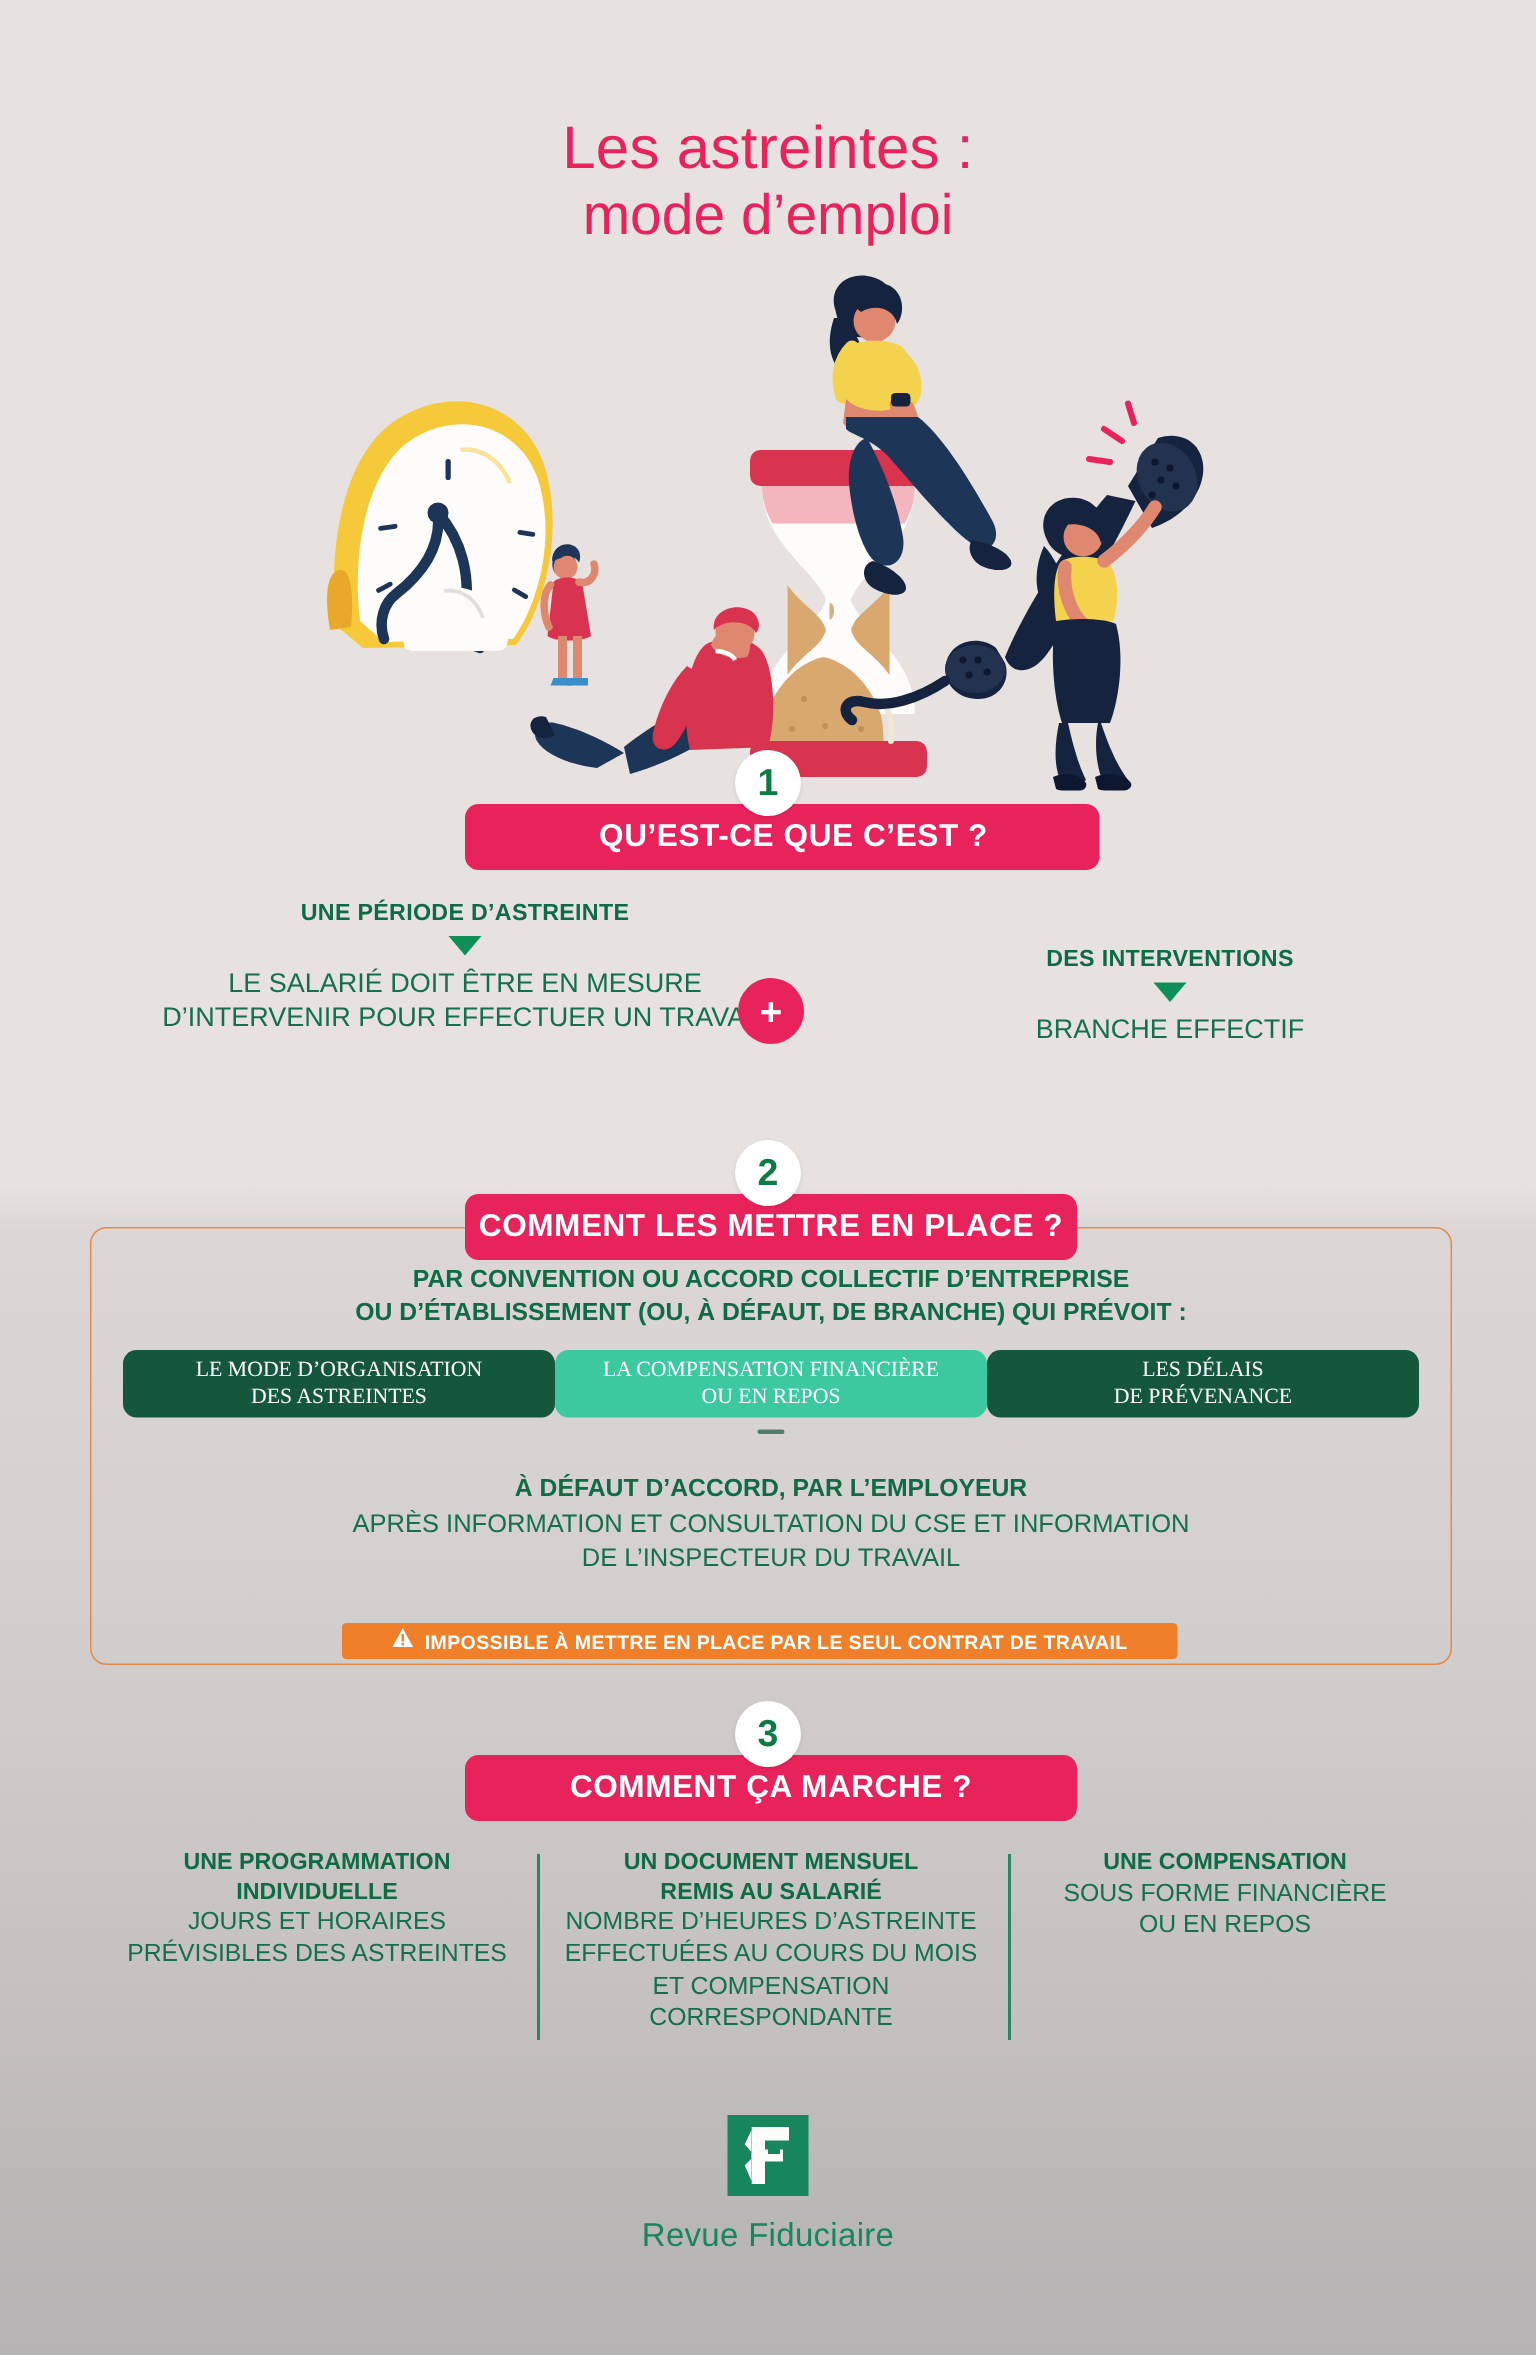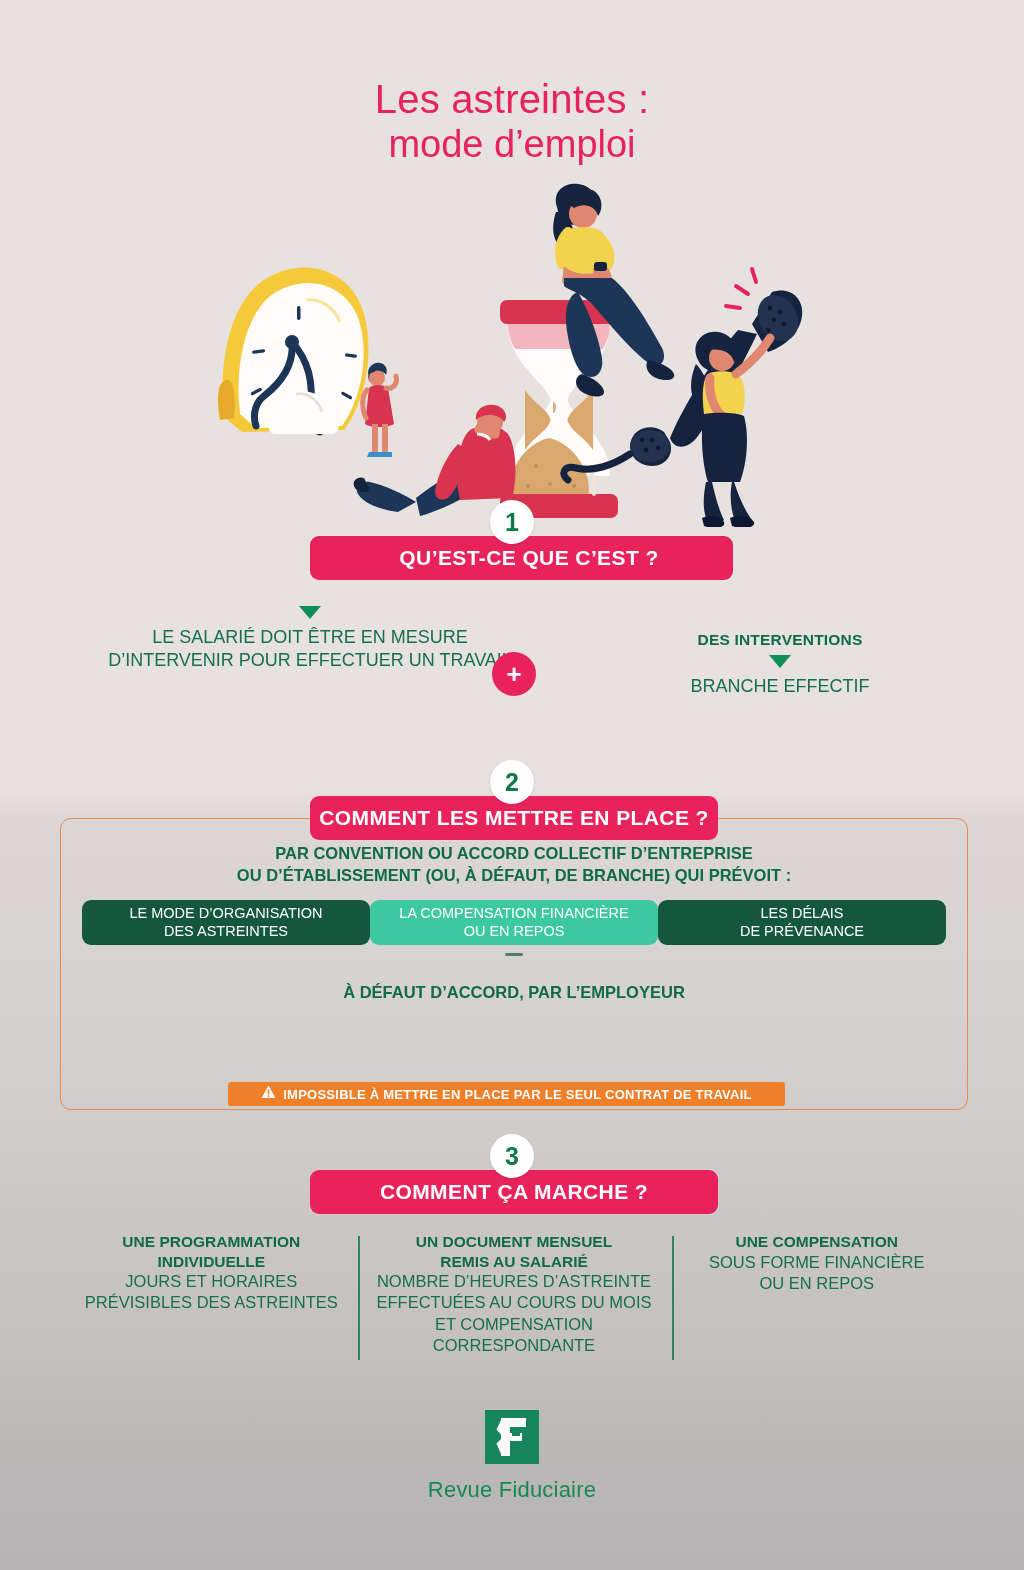--- a/index.html
+++ b/index.html
@@ -65,21 +65,21 @@
     position:absolute;left:60px;top:818px;width:908px;height:292px;
     border:1.6px solid #E88A47;border-radius:11px;box-sizing:border-box;z-index:1;
   }
   .s2-sub{
     position:absolute;left:62px;top:843px;width:904px;text-align:center;
     color:#0E6B43;font-weight:bold;font-size:16.5px;line-height:1.32;z-index:3;
   }
   .pills{position:absolute;left:82px;top:900px;width:864px;display:flex;justify-content:space-between;z-index:3;}
   .pill{
     width:298px;height:45px;border-radius:9px;display:flex;align-items:center;justify-content:center;
-    text-align:center;color:#fff;font-size:14.5px;line-height:1.22;padding:0 6px;box-sizing:border-box;
+    text-align:center;color:#fff;font-size:14.5px;line-height:1.22;padding:0 6px;box-sizing:border-box;font-family:Liberation Serif, serif;
   }
   .pill.dark{background:#14573C;}
   .pill.mint{background:#3CC9A0;}
   .dash{position:absolute;left:505px;top:953px;width:18px;height:3px;background:#4E7F6C;border-radius:2px;z-index:3;}
   .s2-foot{
     position:absolute;left:62px;top:982px;width:904px;text-align:center;z-index:3;
   }
   .s2-foot-b{color:#0E6B43;font-weight:bold;font-size:16.5px;line-height:1.3;}
   .s2-foot-n{color:#14704A;font-size:17px;line-height:1.3;margin-top:2px;}
 
@@ -234,20 +234,21 @@
         <path d="M490 336 C498 332 508 334 512 340 C514 346 502 348 492 344 Z" fill="#0D1830"></path>
         <path d="M518 336 C526 332 538 334 542 340 C544 346 530 348 520 344 Z" fill="#0D1830"></path>
       </g>
     </svg>
   </div>
 
   <div class="step-badge" style="left:490px;top:500px;">1</div>
   <div class="banner" id="banner1">QU’EST-CE QUE C’EST ?</div>
 
   <div class="s1-left">
+    <div class="col-head">UNE PÉRIODE D’ASTREINTE</div>
     <div class="tri"></div>
     <div class="s1-body-big ml">LE SALARIÉ DOIT ÊTRE EN MESURE<br>D’INTERVENIR POUR EFFECTUER UN TRAVAIL</div>
   </div>
 
   <div class="plus-circle">+</div>
 
   <div class="s1-right">
     <div class="col-head">DES INTERVENTIONS</div>
     <div class="tri"></div>
     <div class="s1-right-body">BRANCHE EFFECTIF</div>
@@ -261,20 +262,21 @@
 
   <div class="pills">
     <div class="pill dark ml">LE MODE D’ORGANISATION<br>DES ASTREINTES</div>
     <div class="pill mint ml">LA COMPENSATION FINANCIÈRE<br>OU EN REPOS</div>
     <div class="pill dark ml">LES DÉLAIS<br>DE PRÉVENANCE</div>
   </div>
   <div class="dash"></div>
 
   <div class="s2-foot">
     <div class="s2-foot-b">À DÉFAUT D’ACCORD, PAR L’EMPLOYEUR</div>
+    <div class="s2-foot-n ml">APRÈS INFORMATION ET CONSULTATION DU CSE ET INFORMATION<br>DE L’INSPECTEUR DU TRAVAIL</div>
   </div>
 
   <div class="warn">
     <span>
       <svg width="15" height="14" viewBox="0 0 15 14">
           <path d="M7.5 0.5 L14.4 13 H0.6 Z" fill="#fff"></path>
           <rect x="6.7" y="4.4" width="1.6" height="5" fill="#F07F29"></rect>
           <rect x="6.7" y="10.3" width="1.6" height="1.6" fill="#F07F29"></rect>
         </svg>
     </span>

